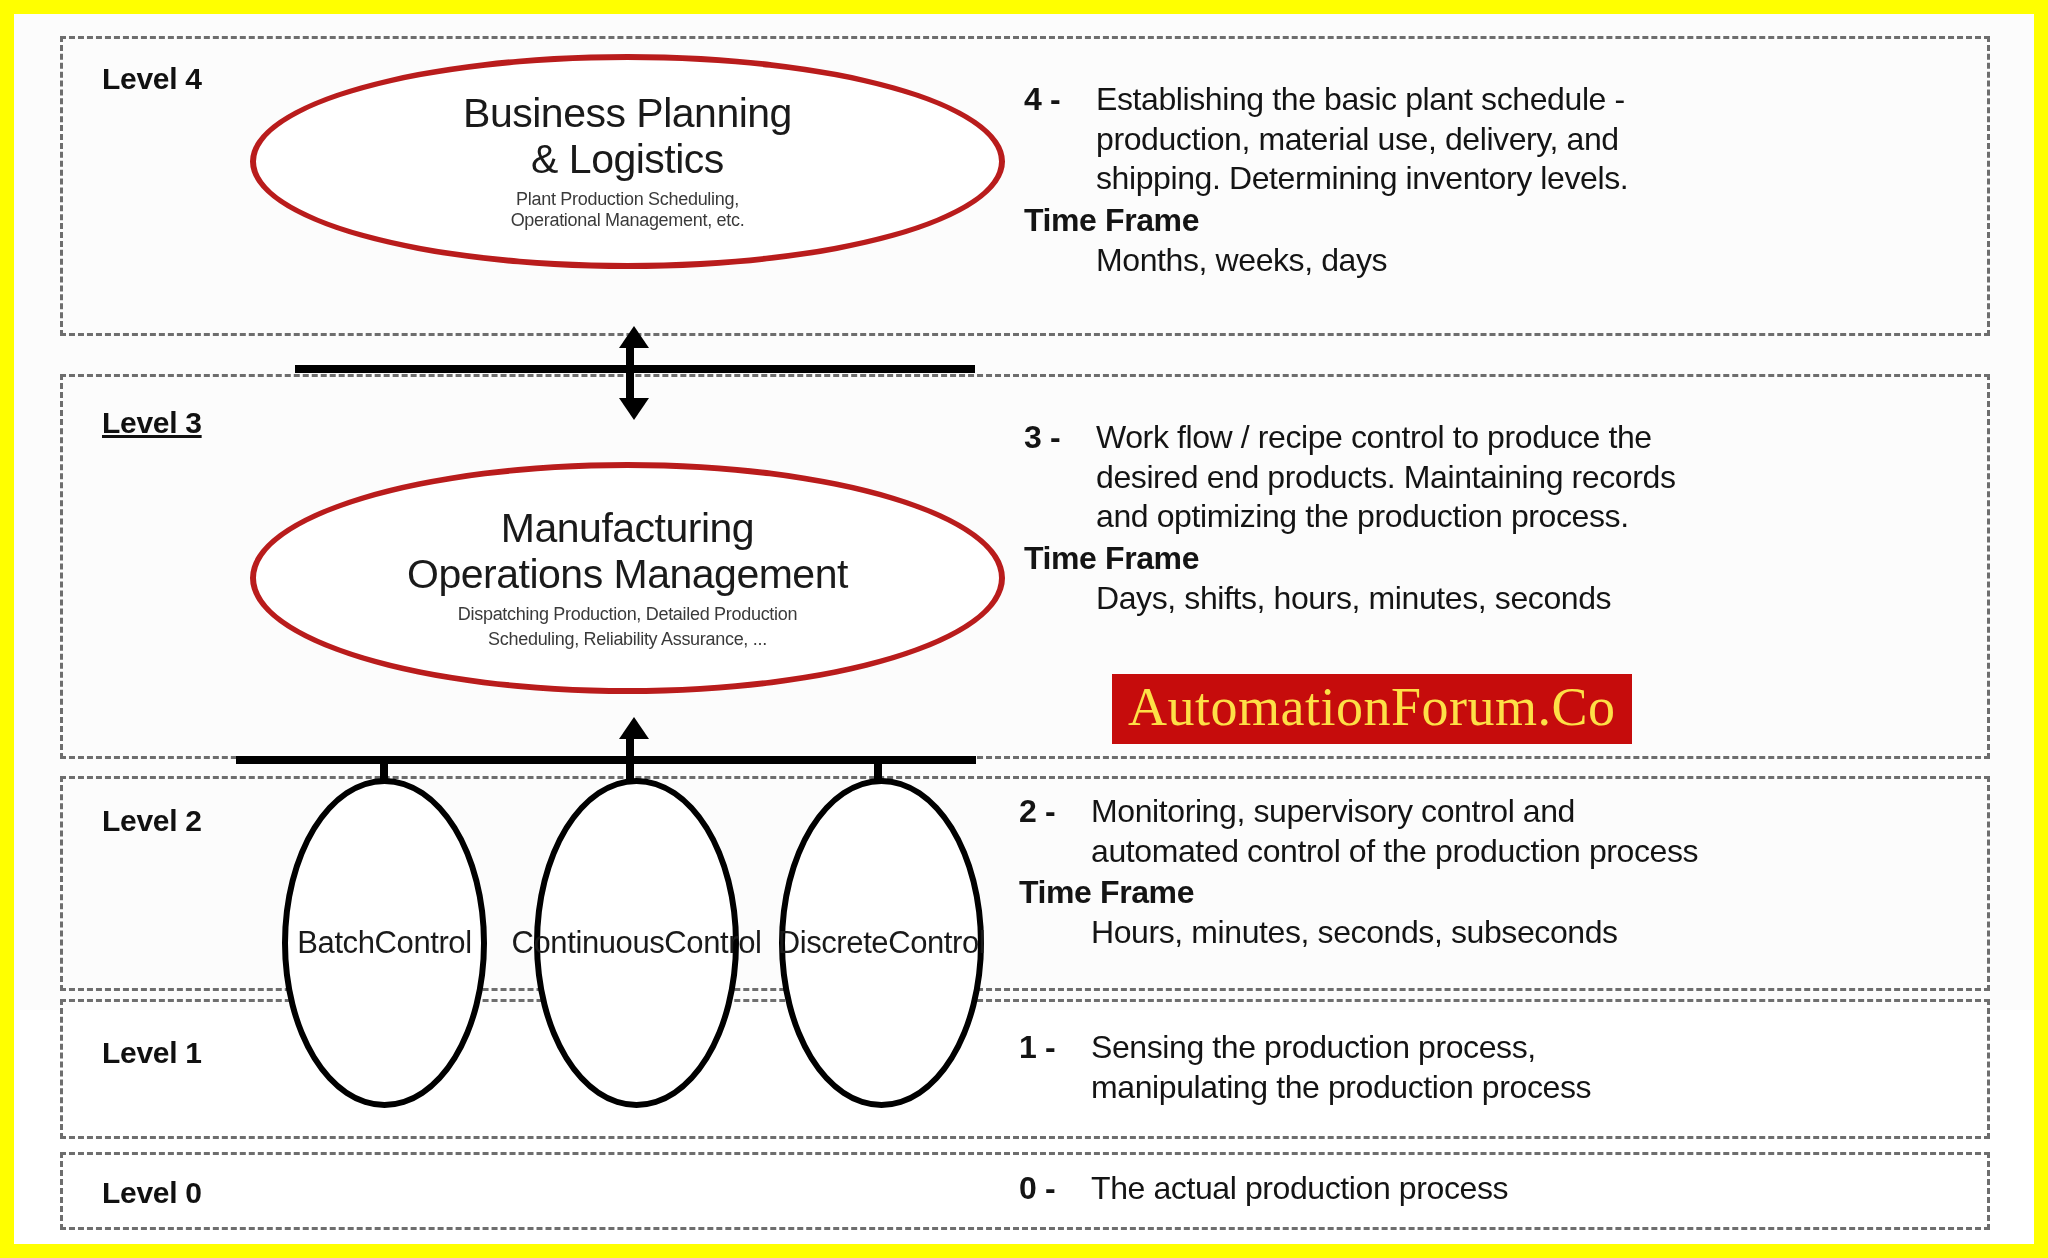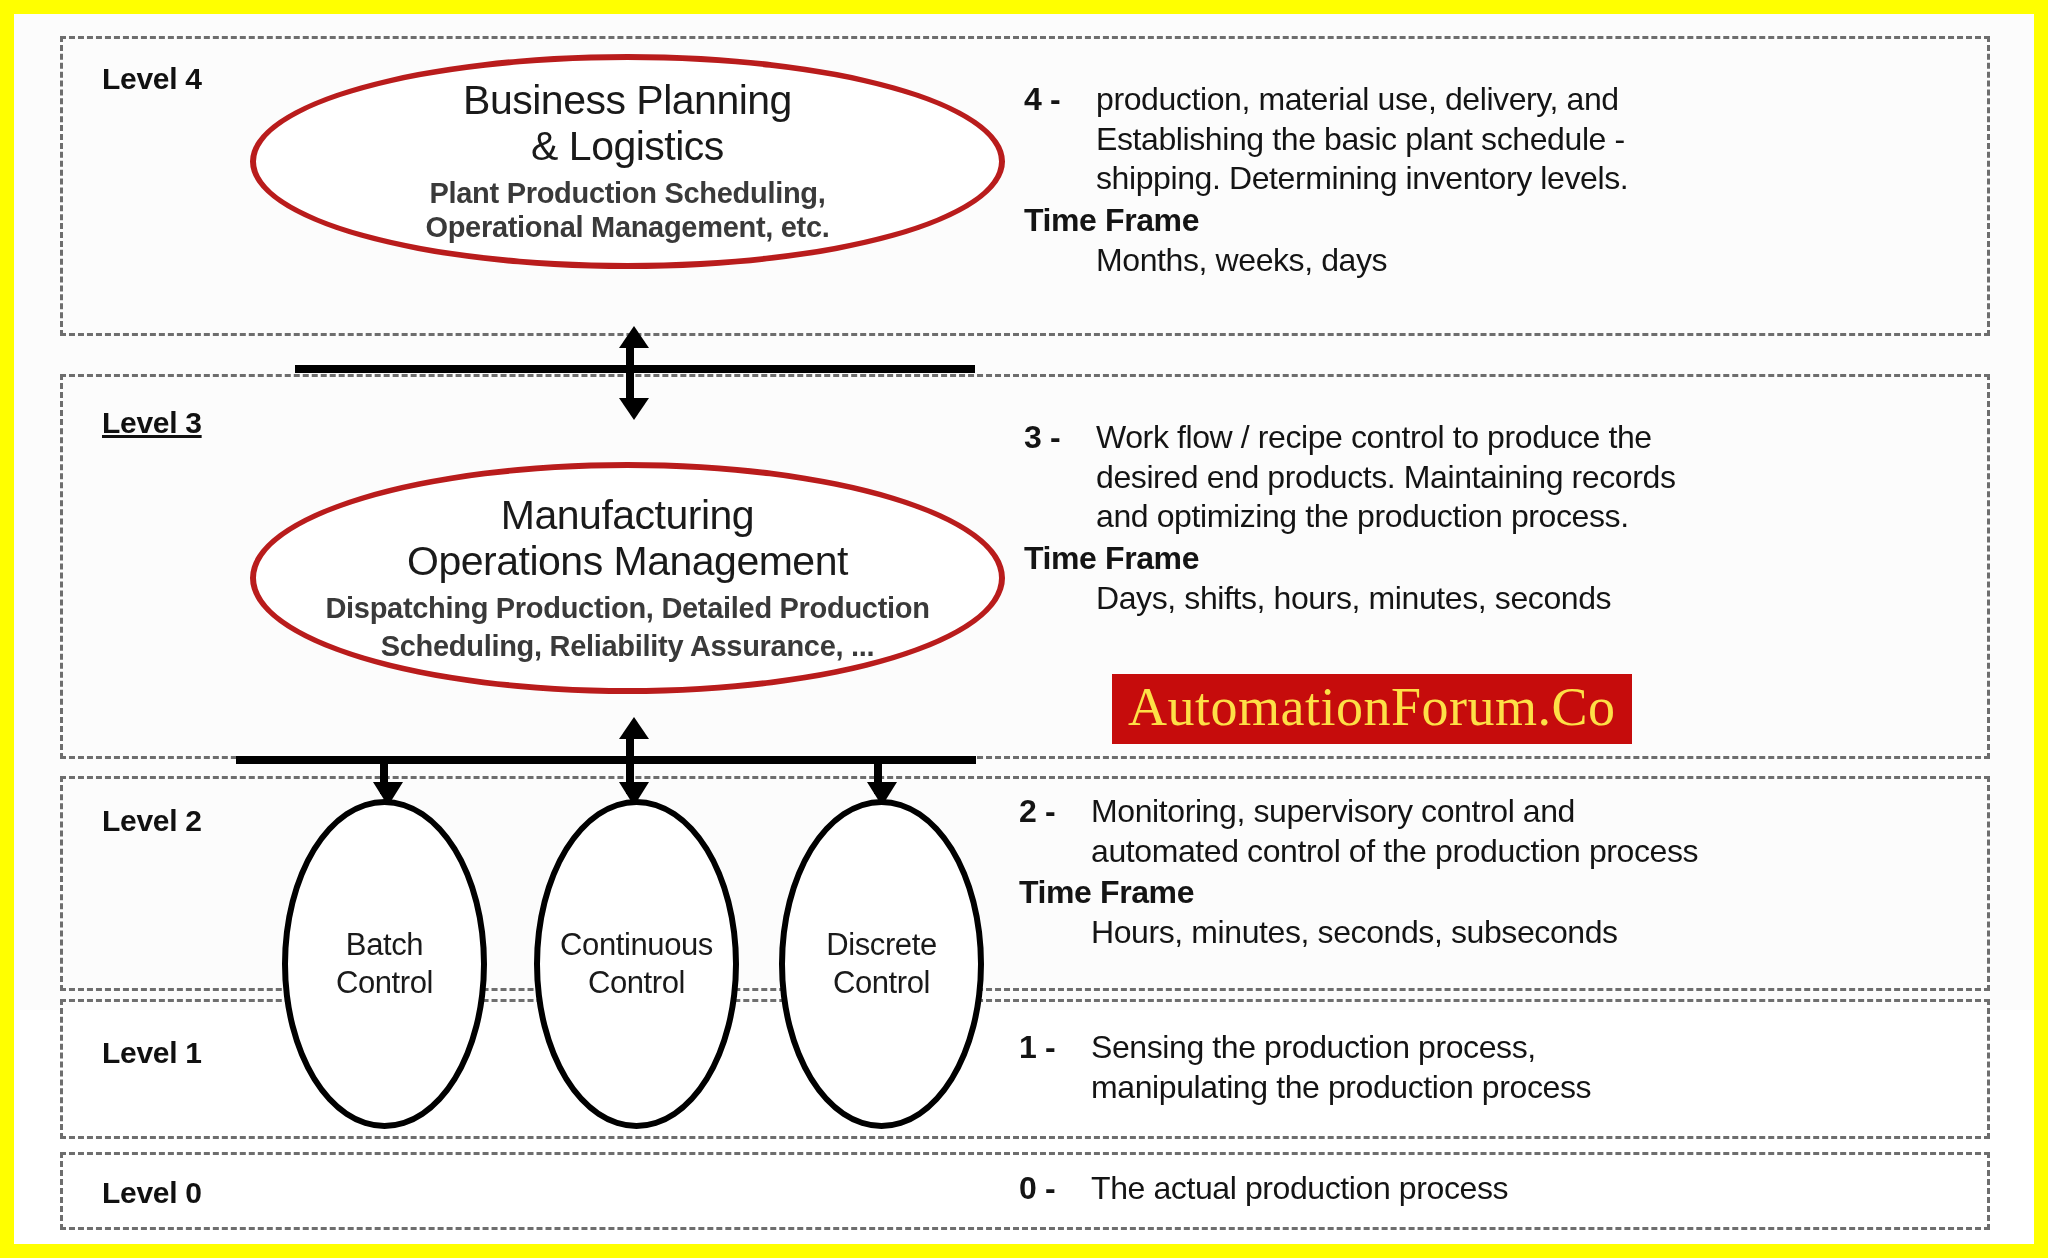--- a/index.html
+++ b/index.html
@@ -80,41 +80,41 @@
     width: 755px; height: 232px;
   }
   .ellipse-title {
     font-size: 41px;
     color: #1a1a1a;
     line-height: 1.12;
     letter-spacing: -0.5px;
     white-space: nowrap;
   }
   .ellipse-sub {
-    font-size: 29px;
-    font-weight: bold;
+    font-size: 18px;
+    font-weight: normal;
     color: #3a3a3a;
     line-height: 1.18;
     margin-top: 6px;
     letter-spacing: -0.3px;
     white-space: nowrap;
   }
 
   
   .ctrl-ellipse {
     position: absolute;
-    top: 785px;
+    top: 764px;
     width: 205px;
     height: 330px;
     border: 6px solid #000000;
     border-radius: 50%;
     background: #ffffff;
     box-sizing: border-box;
     display: flex;
-    flex-direction: column;
+    flex-direction: row;
     align-items: center;
     justify-content: center;
     text-align: center;
     z-index: 5;
   }
   #ctrl-batch      { left: 268px; }
   #ctrl-continuous { left: 520px; }
   #ctrl-discrete   { left: 765px; }
   .ctrl-line {
     font-size: 31px;
@@ -281,22 +281,22 @@
     </div>
     <div class="ctrl-ellipse" id="ctrl-discrete">
       <div class="ctrl-line">Discrete</div>
       <div class="ctrl-line">Control</div>
     </div>
 
     <div class="desc" id="desc4">
       <div class="desc-row">
         <div class="desc-num">4 -</div>
         <div class="desc-text">
+          <div>Establishing the basic plant schedule -</div>
           <div>production, material use, delivery, and</div>
-          <div>Establishing the basic plant schedule -</div>
           <div>shipping. Determining inventory levels.</div>
         </div>
       </div>
       <div class="tf-title">Time Frame</div>
       <div class="tf-value">Months, weeks, days</div>
     </div>
 
     <div class="desc" id="desc3">
       <div class="desc-row">
         <div class="desc-num">3 -</div>

